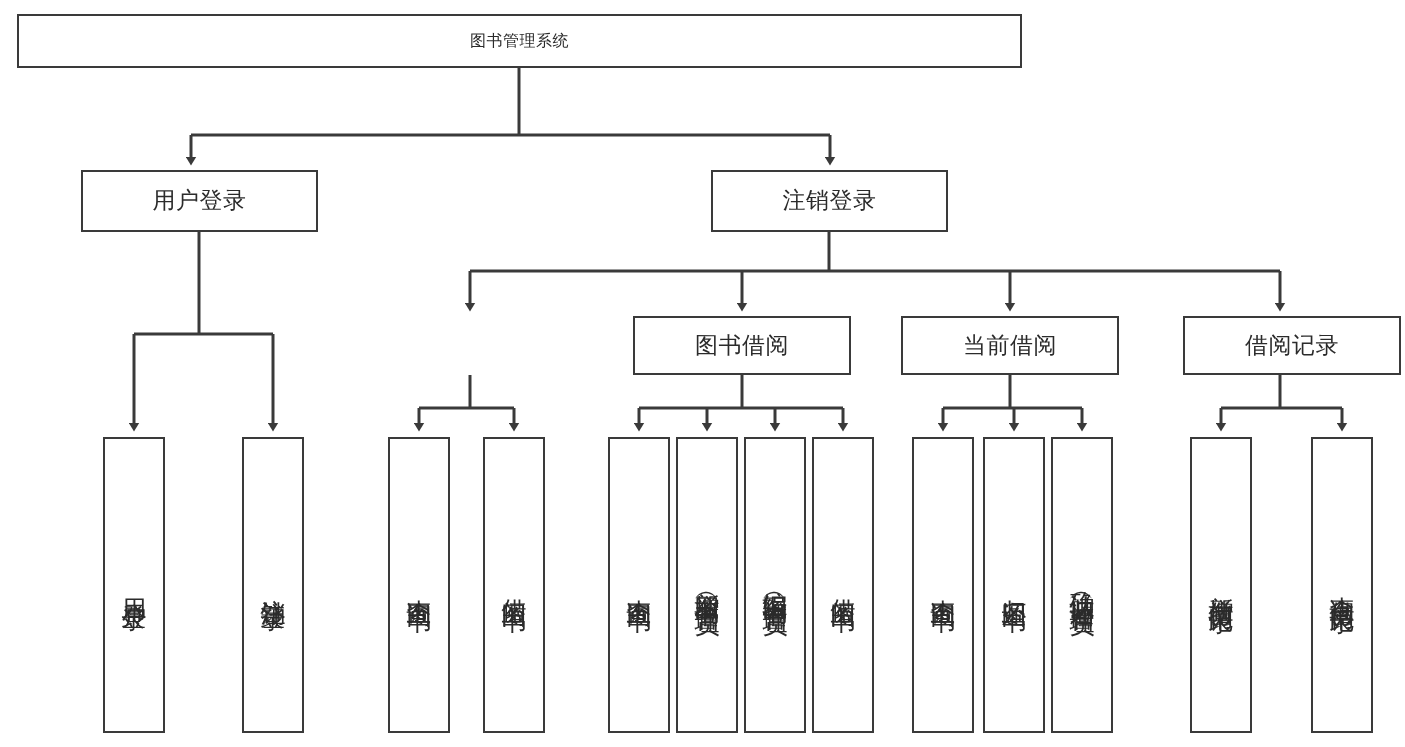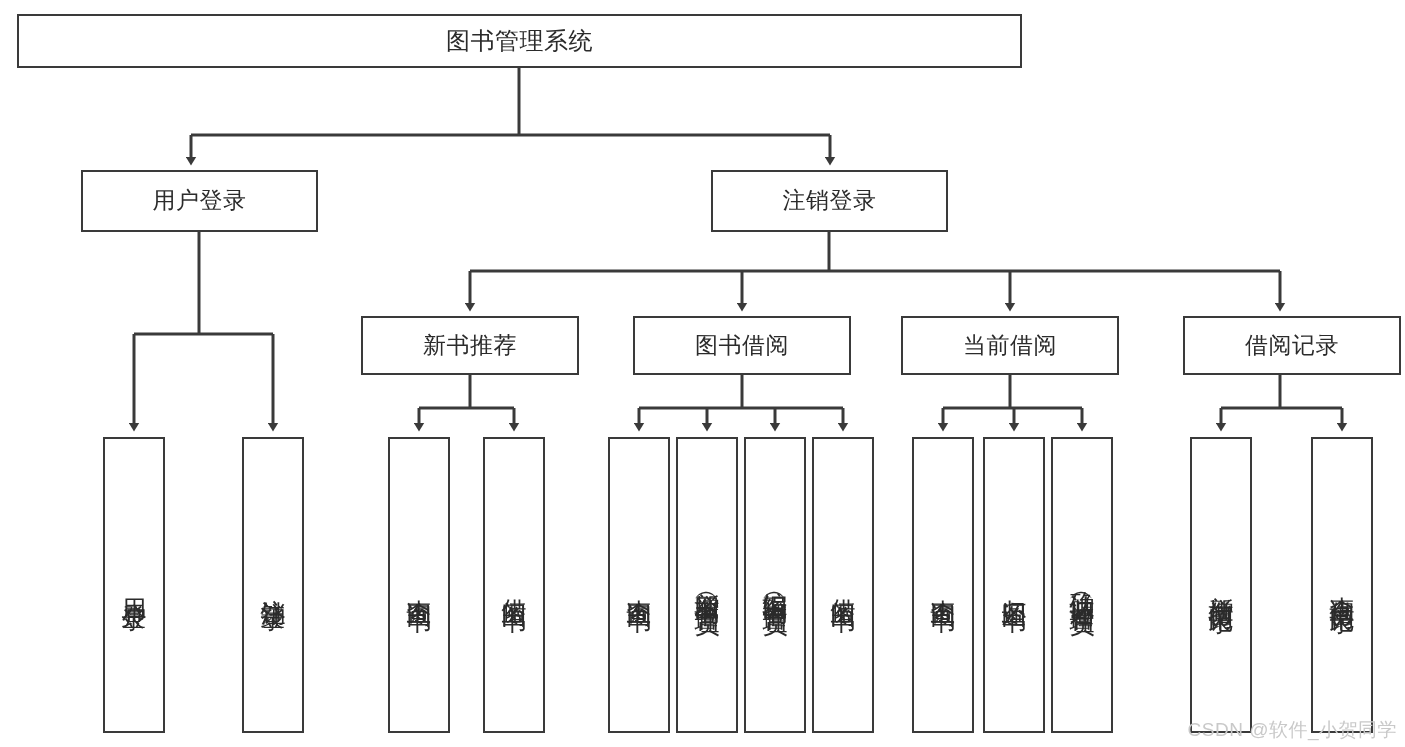--- a/index.html
+++ b/index.html
@@ -42,21 +42,21 @@
     line-height: 1.18;
     letter-spacing: 0.5px;
     white-space: pre;
   }
   
   .node.horiz .node-label {
     writing-mode: horizontal-tb;
     font-size: 23px;
   }
   .node.root .node-label {
-    font-size: 24px;
+    font-size: 16px;
   }
   
   .node.vert {
     align-items: center;
     justify-content: center;
     padding: 4px 0;
   }
   .node.vert .node-label {
     writing-mode: vertical-rl;
     text-orientation: upright;
@@ -134,23 +134,20 @@
     <span class="node-label">图书管理系统</span>
   </div>
 
   <div class="node horiz" style="left:81px; top:170px; width:237px; height:62px;">
     <span class="node-label">用户登录</span>
   </div>
   <div class="node horiz" style="left:711px; top:170px; width:237px; height:62px;">
     <span class="node-label">注销登录</span>
   </div>
 
-  <div class="node horiz" style="left:361px; top:316px; width:218px; height:59px;">
-    <span class="node-label">新书推荐</span>
-  </div>
   <div class="node horiz" style="left:633px; top:316px; width:218px; height:59px;">
     <span class="node-label">图书借阅</span>
   </div>
   <div class="node horiz" style="left:901px; top:316px; width:218px; height:59px;">
     <span class="node-label">当前借阅</span>
   </div>
   <div class="node horiz" style="left:1171px; top:316px; width:218px; height:59px;margin-left:12px;">
     <span class="node-label">借阅记录</span>
   </div>
 
@@ -191,15 +188,14 @@
     <span class="node-label">确认归还（管理员）</span>
   </div>
 
   <div class="node vert" style="left:1190px; top:437px; width:62px; height:296px;">
     <span class="node-label">新增借阅记录</span>
   </div>
   <div class="node vert" style="left:1311px; top:437px; width:62px; height:296px;">
     <span class="node-label">查询借阅记录</span>
   </div>
 
-  <div class="watermark">CSDN @软件_小贺同学</div>
 
 </div>
 
 </body></html>

